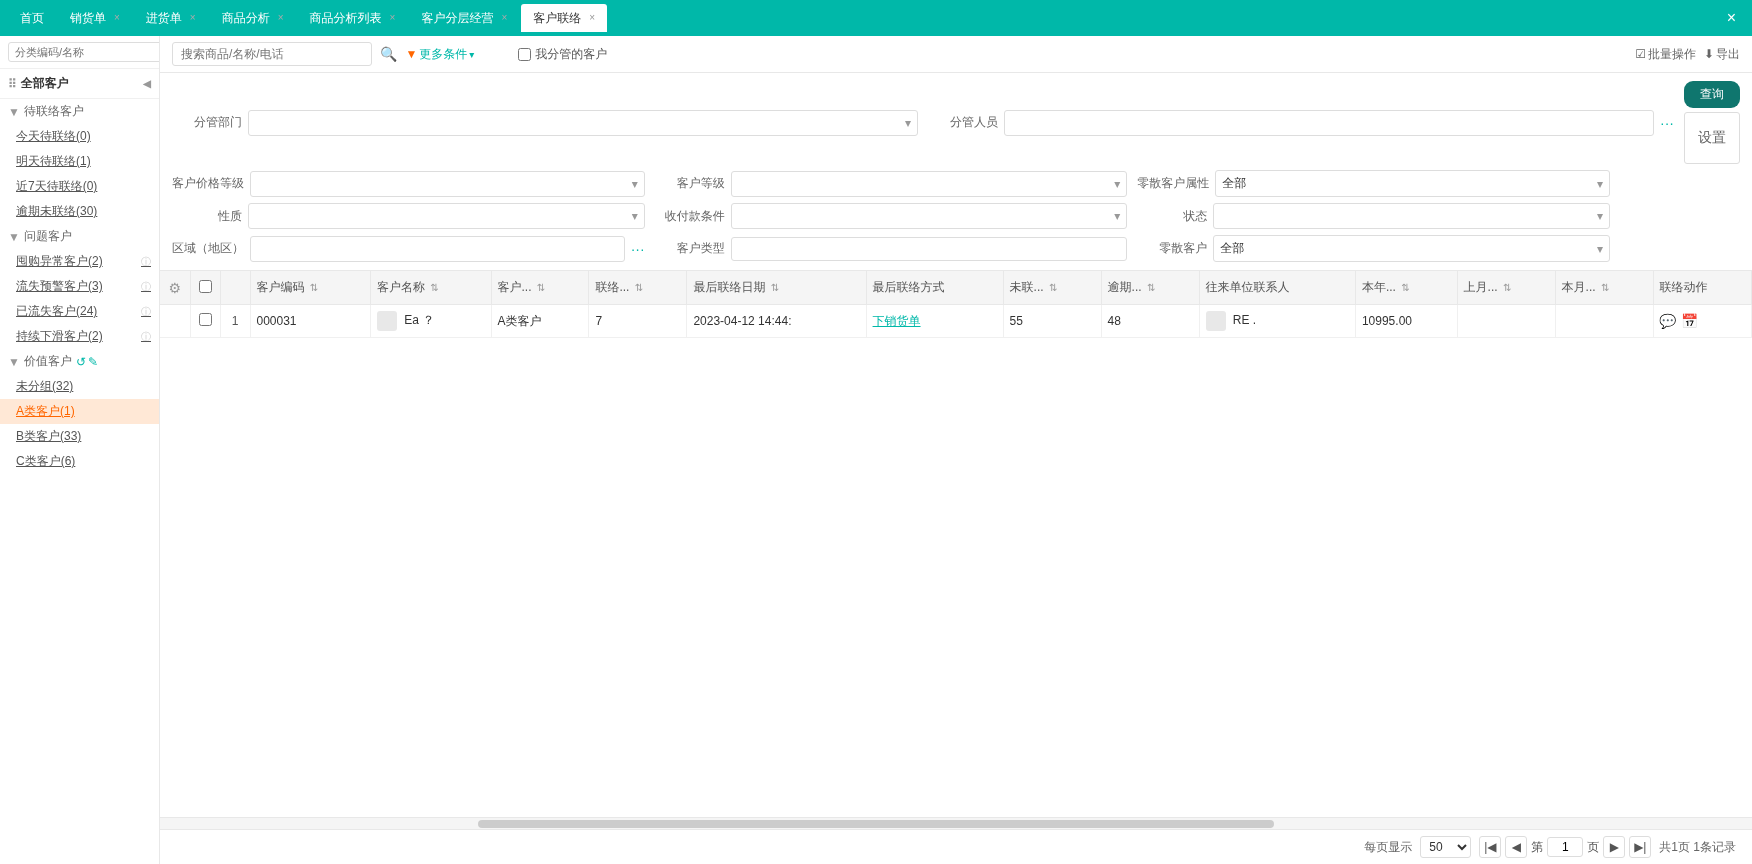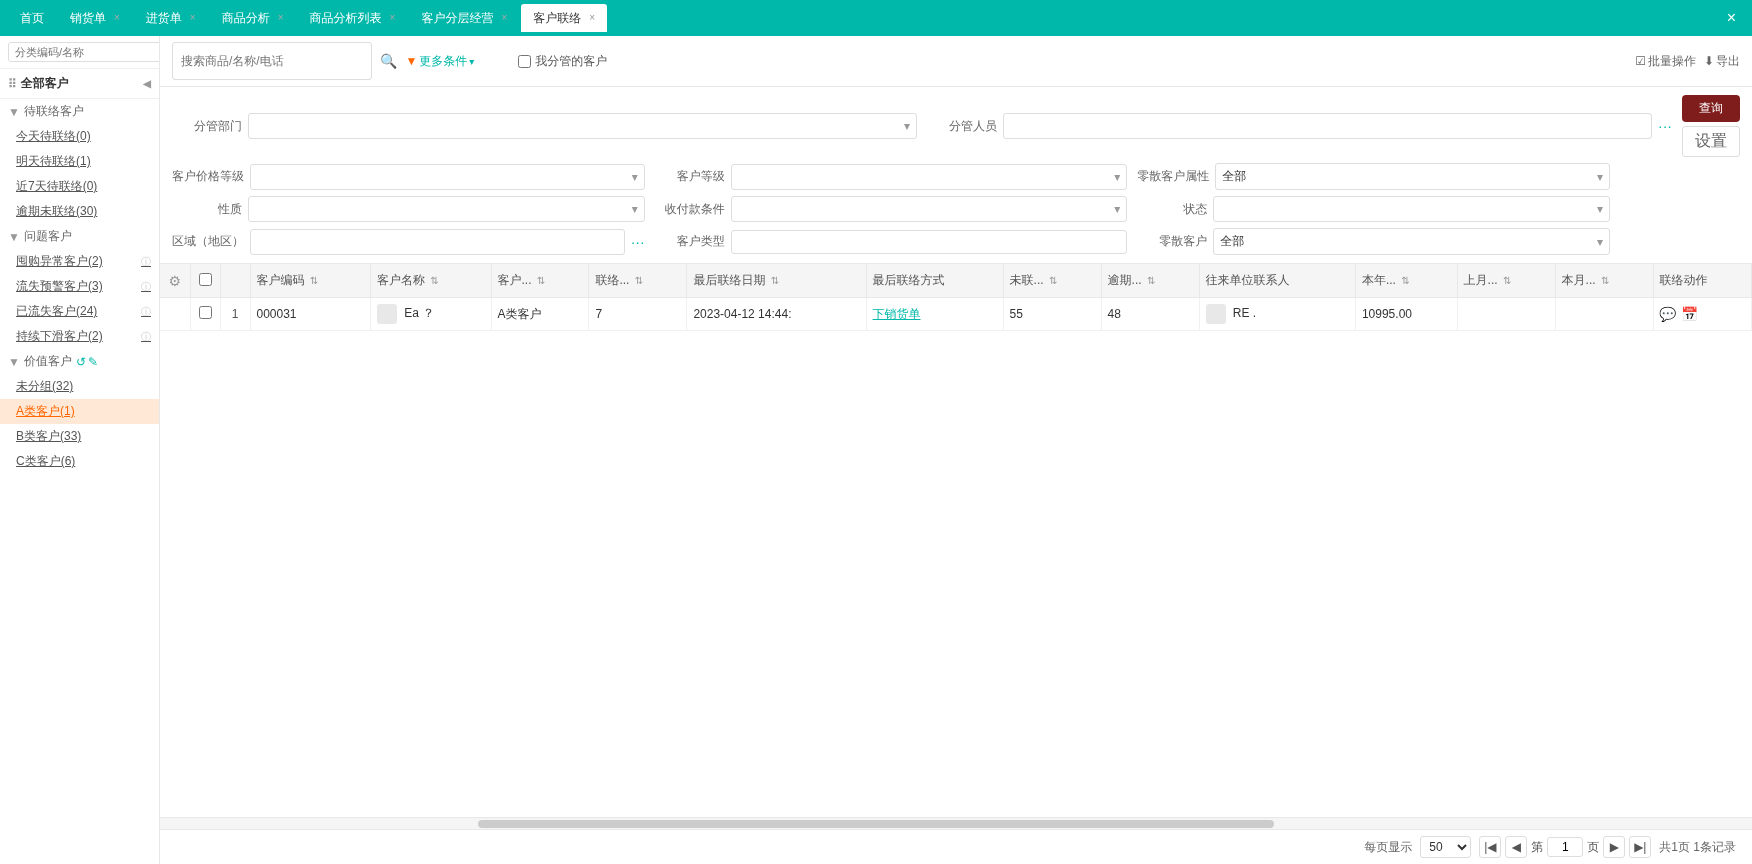--- a/index.html
+++ b/index.html
@@ -62,21 +62,21 @@
       flex: 1; display: flex; flex-direction: column; background: #f5f5f5; overflow: hidden;
     }
 
     
     .filter-bar {
       background: #fff; padding: 6px 12px;
       border-bottom: 1px solid #e8e8e8;
       display: flex; align-items: center; gap: 8px;
     }
     .filter-search-input {
-      border: 1px solid #ddd; border-radius: 3px; padding: 11px 8px;
+      border: 1px solid #ddd; border-radius: 3px; padding: 4px 8px;
       font-size: 12px; width: 200px; outline: none;
       color: #999;
     }
     .filter-search-btn { color: #00b8a9; cursor: pointer; font-size: 14px; }
     .more-conditions {
       color: #00b8a9; cursor: pointer; display: flex; align-items: center; gap: 2px;
     }
     .more-conditions .filter-icon { color: #f60; }
     .my-customer { display: flex; align-items: center; gap: 4px; cursor: pointer; color: #555; margin-left: 36px; }
     .my-customer input[type=checkbox] { cursor: pointer; }
@@ -104,26 +104,26 @@
     }
     .filter-select {
       flex: 1; border: 1px solid #ddd; border-radius: 3px;
       padding: 4px 6px; font-size: 12px; background: #fff; color: #333;
       display: flex; align-items: center; justify-content: space-between;
       cursor: pointer; min-height: 26px;
     }
     .filter-select .chevron { color: #999; }
     .filter-dots { color: #00b8a9; cursor: pointer; font-size: 14px; }
     .query-btn {
-      background: #7f1d1d; color: #fff; border: none; border-radius: 4px;
+      background: #0f766e; color: #fff; border: none; border-radius: 9px;
       padding: 5px 16px; cursor: pointer; font-size: 12px; white-space: nowrap;
     }
     .settings-btn {
       background: #fff; color: #666; border: 1px solid #ddd; border-radius: 3px;
-      padding: 4px 12px; cursor: pointer; font-size: 16px; white-space: nowrap;
+      padding: 16px 12px; cursor: pointer; font-size: 14px; white-space: nowrap;
       display: block; text-align: center;
     }
     .btn-group { display: flex; flex-direction: column; gap: 4px; }
 
     
     .table-container {
       flex: 1; overflow: auto; background: #fff; margin: 0;
     }
     table {
       width: 100%; border-collapse: collapse; font-size: 12px;

